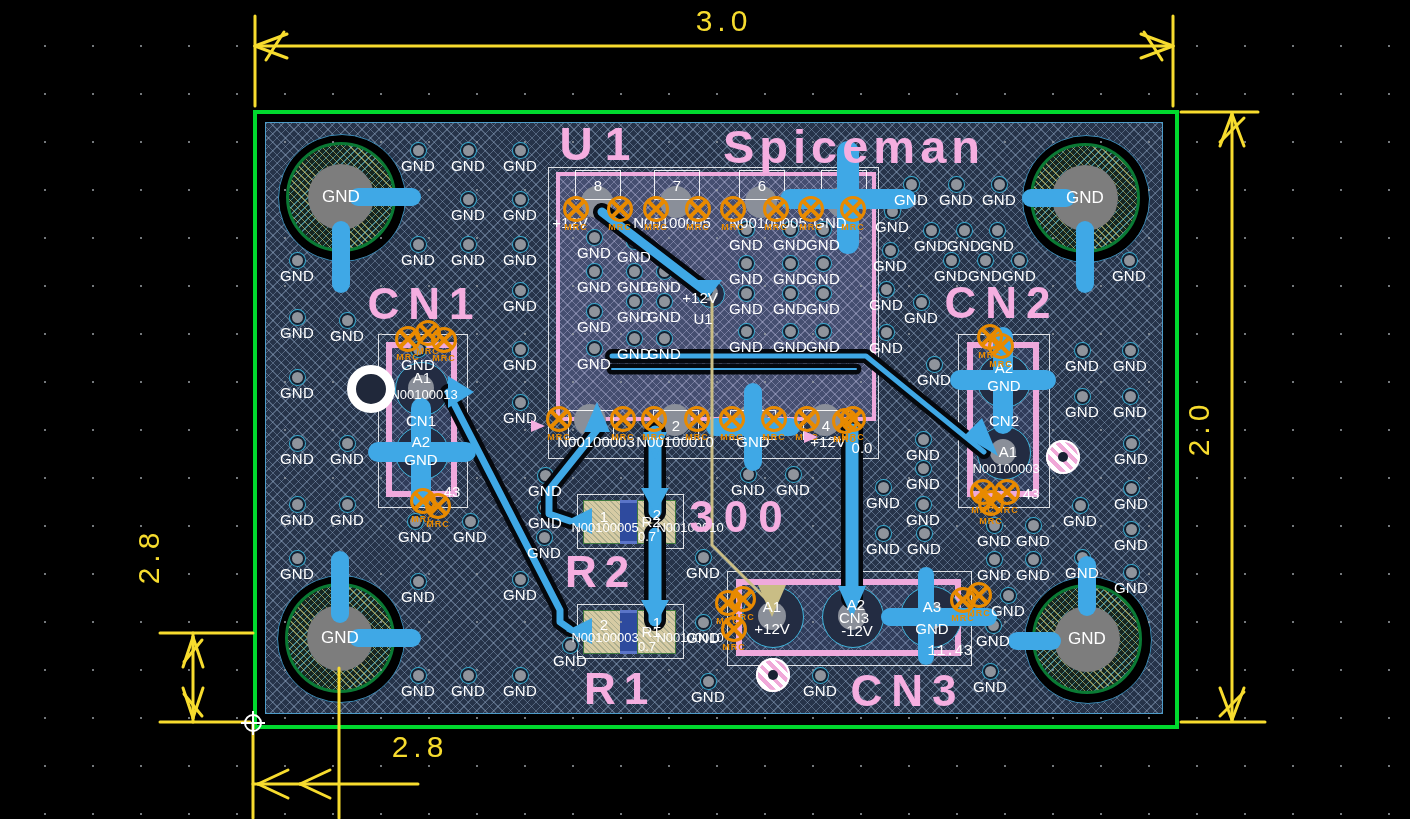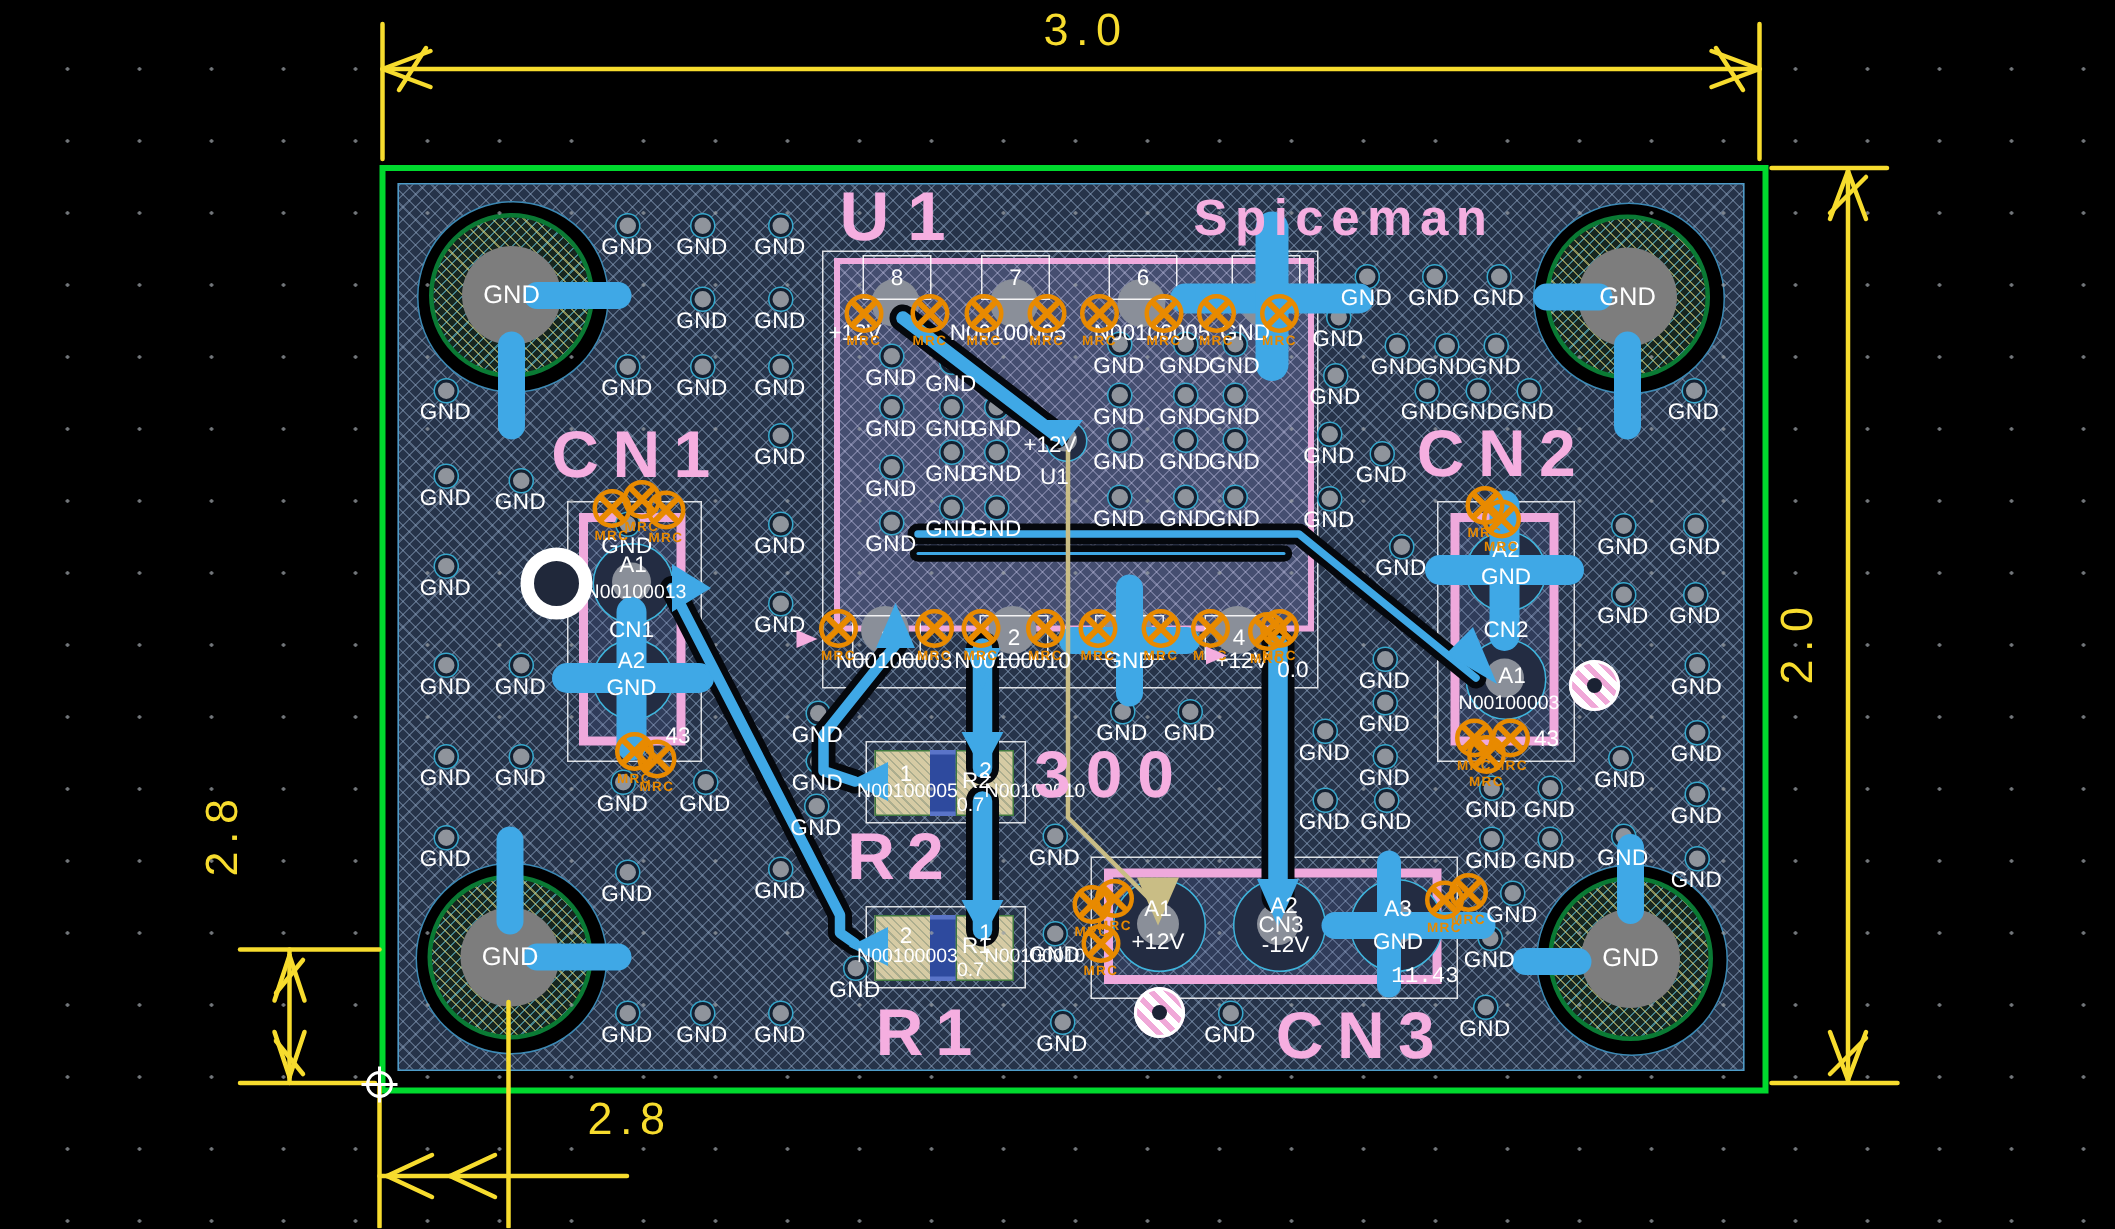--- a/index.html
+++ b/index.html
@@ -100,21 +100,21 @@
   <div id="r1-court" class="court"></div>
 
   <div class="rpad" style="left:583px;top:500px"></div>
   <div class="rpad" style="left:637px;top:500px"></div>
   <div class="rbody" style="left:620px;top:500px"></div>
   <div class="rpad" style="left:583px;top:610px"></div>
   <div class="rpad" style="left:637px;top:610px"></div>
   <div class="rbody" style="left:620px;top:610px"></div>
 
   <div class="biglbl" style="left:601px;top:144px;font-size:46px;letter-spacing:12px">U1</div>
-  <div class="biglbl" style="left:896px;top:146px;font-size:34px;letter-spacing:5px">Spiceman</div>
+  <div class="biglbl" style="left:854px;top:146px;font-size:47px;letter-spacing:5px">Spiceman</div>
   <div class="biglbl" style="left:425px;top:304px;font-size:44px;letter-spacing:9px">CN1</div>
   <div class="biglbl" style="left:1002px;top:303px;font-size:44px;letter-spacing:9px">CN2</div>
   <div class="biglbl" style="left:908px;top:691px;font-size:44px;letter-spacing:9px">CN3</div>
   <div class="biglbl" style="left:601px;top:572px;font-size:44px;letter-spacing:8px">R2</div>
   <div class="biglbl" style="left:620px;top:689px;font-size:44px;letter-spacing:8px">R1</div>
   <div class="biglbl" style="left:741px;top:517px;font-size:44px;letter-spacing:10px">300</div>
 
   <div class="dimtxt" style="left:724px;top:21px">3.0</div>
   <div class="dimtxt rot" style="left:1199px;top:428px">2.0</div>
   <div class="dimtxt rot" style="left:149px;top:556px">2.8</div>

